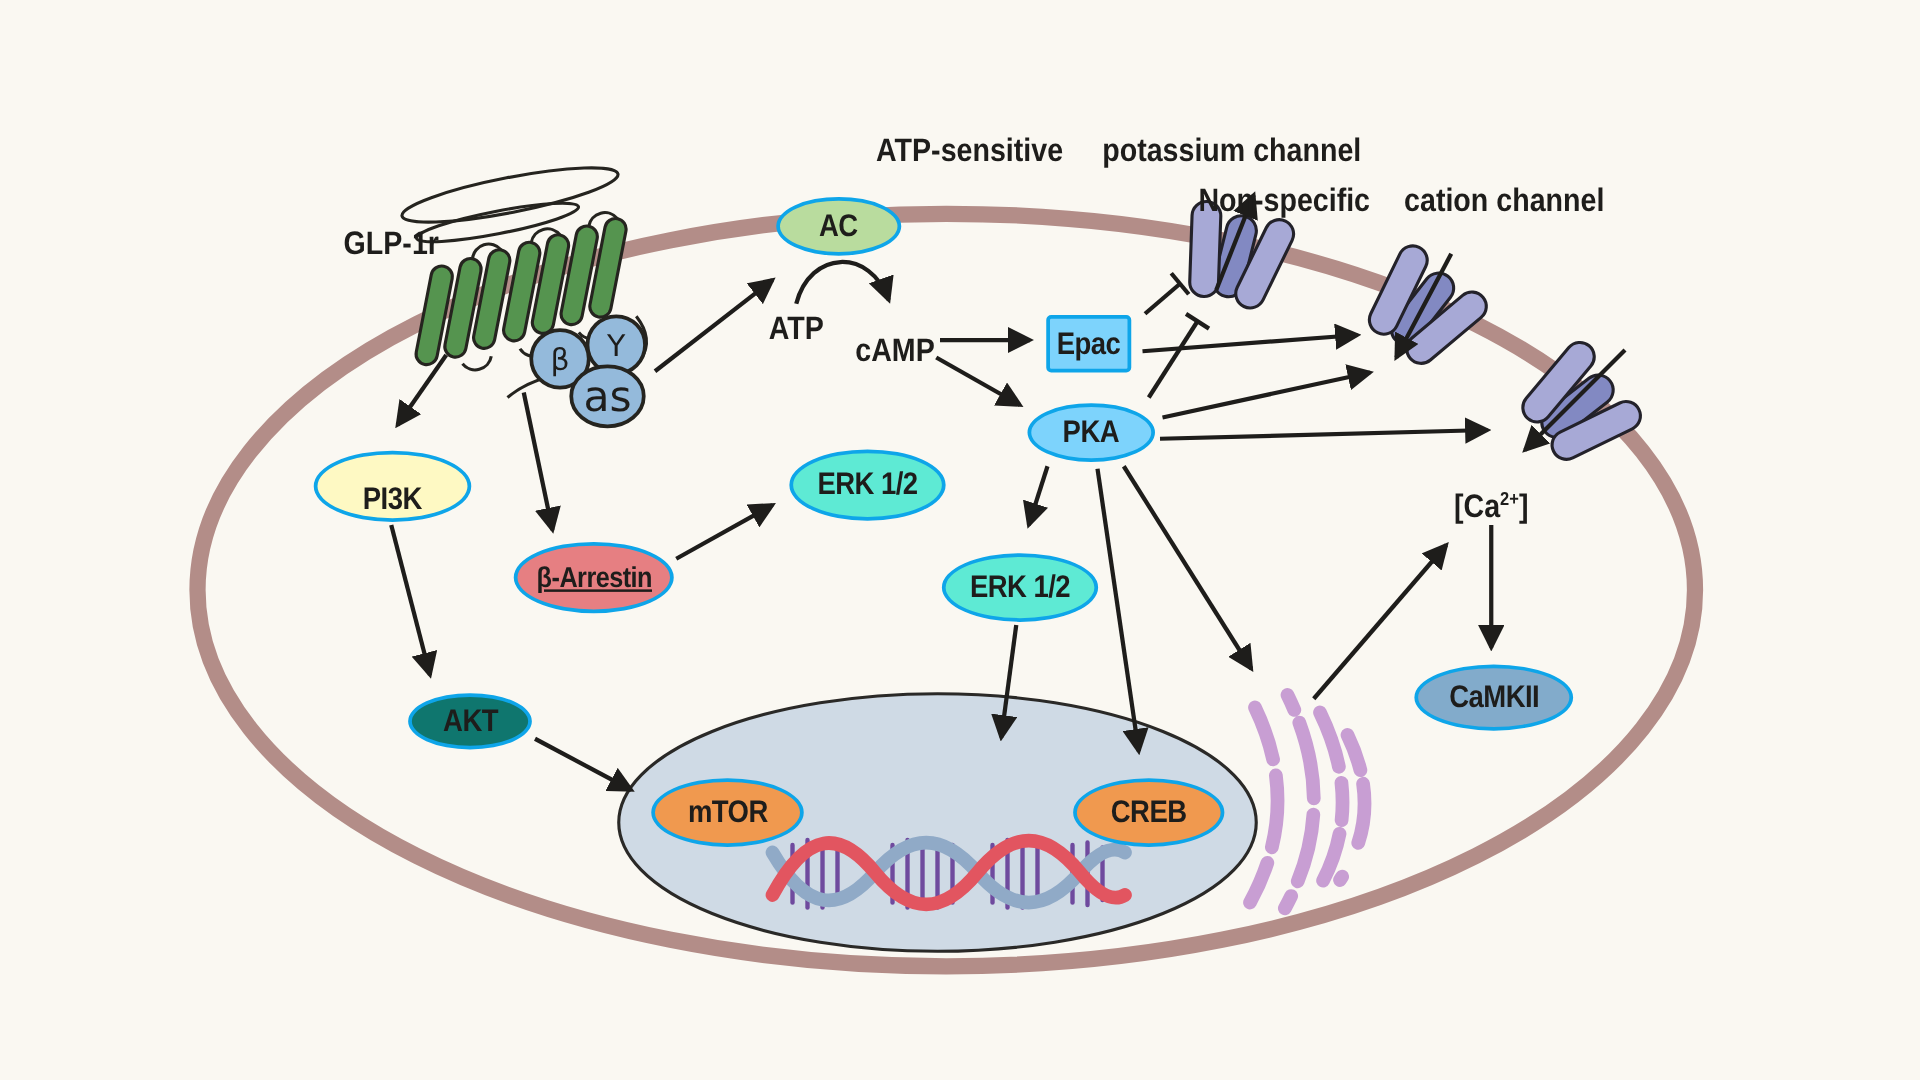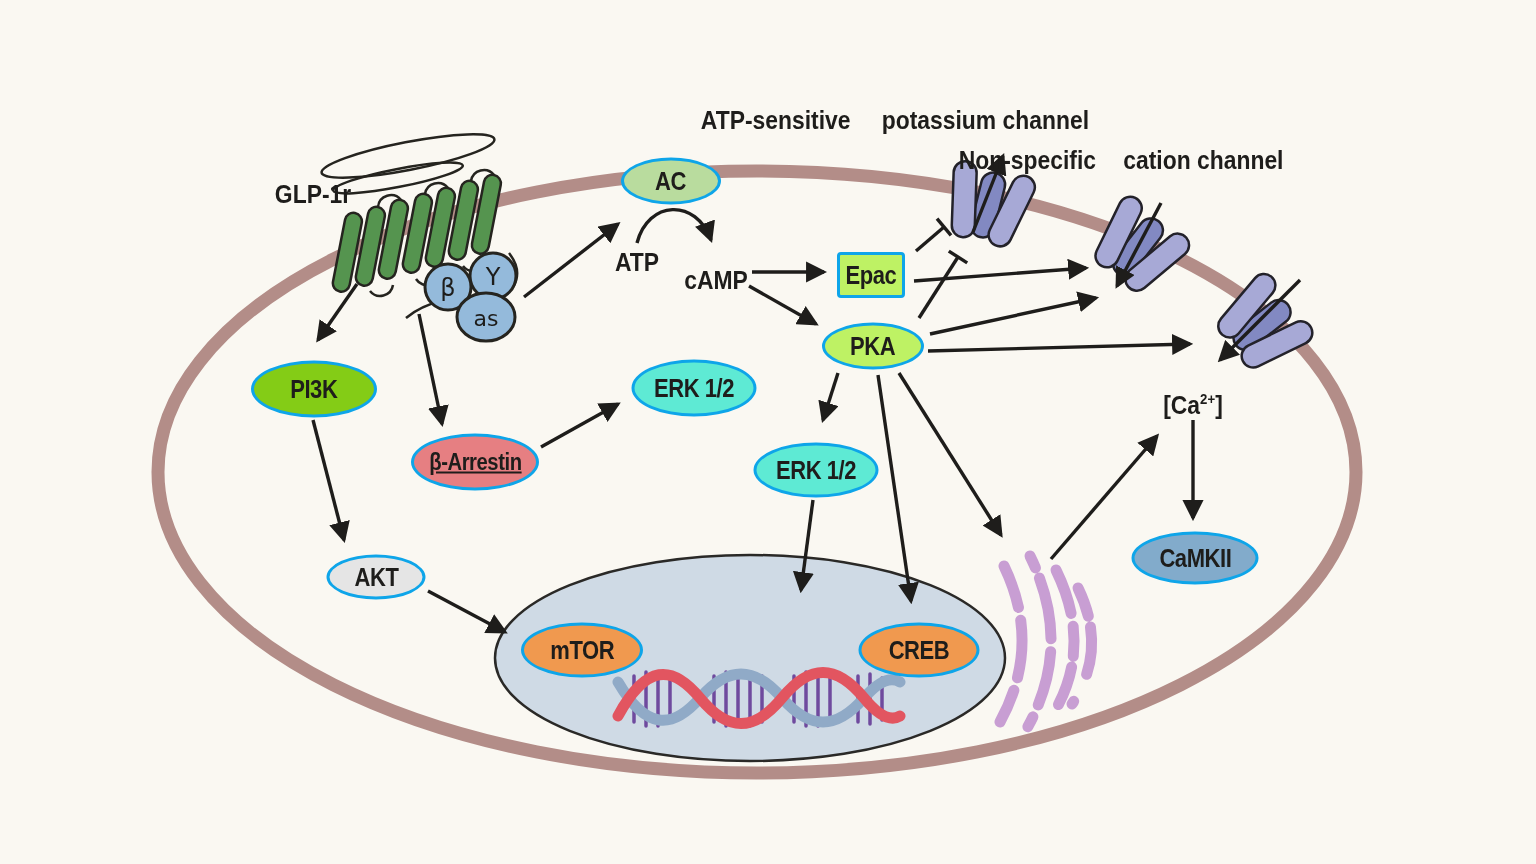--- a/index.html
+++ b/index.html
@@ -12,22 +12,22 @@
              font-weight:bold;font-size:25px;letter-spacing:-.5px;}
   .ellipse{border-radius:50%;}
   .rectbox{border-radius:4px;}
   .flabel{position:absolute;transform:translate(-50%,-50%);text-align:center;
           font-weight:bold;font-size:26px;line-height:36px;white-space:nowrap;}
   .flabel .inner{display:inline-block;transform:scaleX(.88);}
   .subunit{position:absolute;transform:translate(-50%,-50%);
            font-family:"DejaVu Sans",sans-serif;font-size:24px;font-weight:500;}
   .ca sup{font-size:15px;}
   
-  .f-pi3k{background:#84cc16;} .f-arr{background:#e67f82;text-decoration:underline;} .f-akt{background:#e5e5e5;}
-  .f-ac{background:#b9dc9e;}  .f-yel{background:#bef264;} .f-erk{background:#5eead4;}
+  .f-pi3k{background:#fef9c3;align-items:flex-end;} .f-arr{background:#e67f82;text-decoration:underline;} .f-akt{background:#0f766e;}
+  .f-ac{background:#b9dc9e;}  .f-yel{background:#7dd3fc;} .f-erk{background:#5eead4;}
   .f-org{background:#f0994f;} .f-cam{background:#82abcb;}
 </style>
 </head>
 <body>
 
 <div id="stage">
 
   <svg id="art" width="1536" height="864" viewBox="0 0 1536 864">
     <defs>
       <marker id="ah" viewBox="0 0 10 10" refX="8.5" refY="5" markerWidth="6.2" markerHeight="6.2" orient="auto-start-reverse">
@@ -187,21 +187,21 @@
   <div class="node ellipse f-org" style="left:919px;top:650px;width:121px;height:55px;">
     <span>CREB</span>
     </div>
 
   <div class="node ellipse f-cam" style="left:1195px;top:558px;width:127px;height:53px;">
     <span>CaMKII</span>
     </div>
 
   <span class="subunit" style="left:448px;top:288px;">β</span>
   <span class="subunit" style="left:493px;top:277px;">Y</span>
-  <span class="subunit" style="left:486px;top:318px;font-size:22px;">as</span>
+  <span class="subunit" style="left:486px;top:318px;font-size:34px;">as</span>
 
   <div class="flabel" style="left:313px;top:194px;">
     <span class="inner">GLP-1r</span></div>
 
   <div class="flabel" style="left:637px;top:262px;">
     <span class="inner">ATP</span></div>
 
   <div class="flabel" style="left:716px;top:280px;">
     <span class="inner">cAMP</span></div>
 

